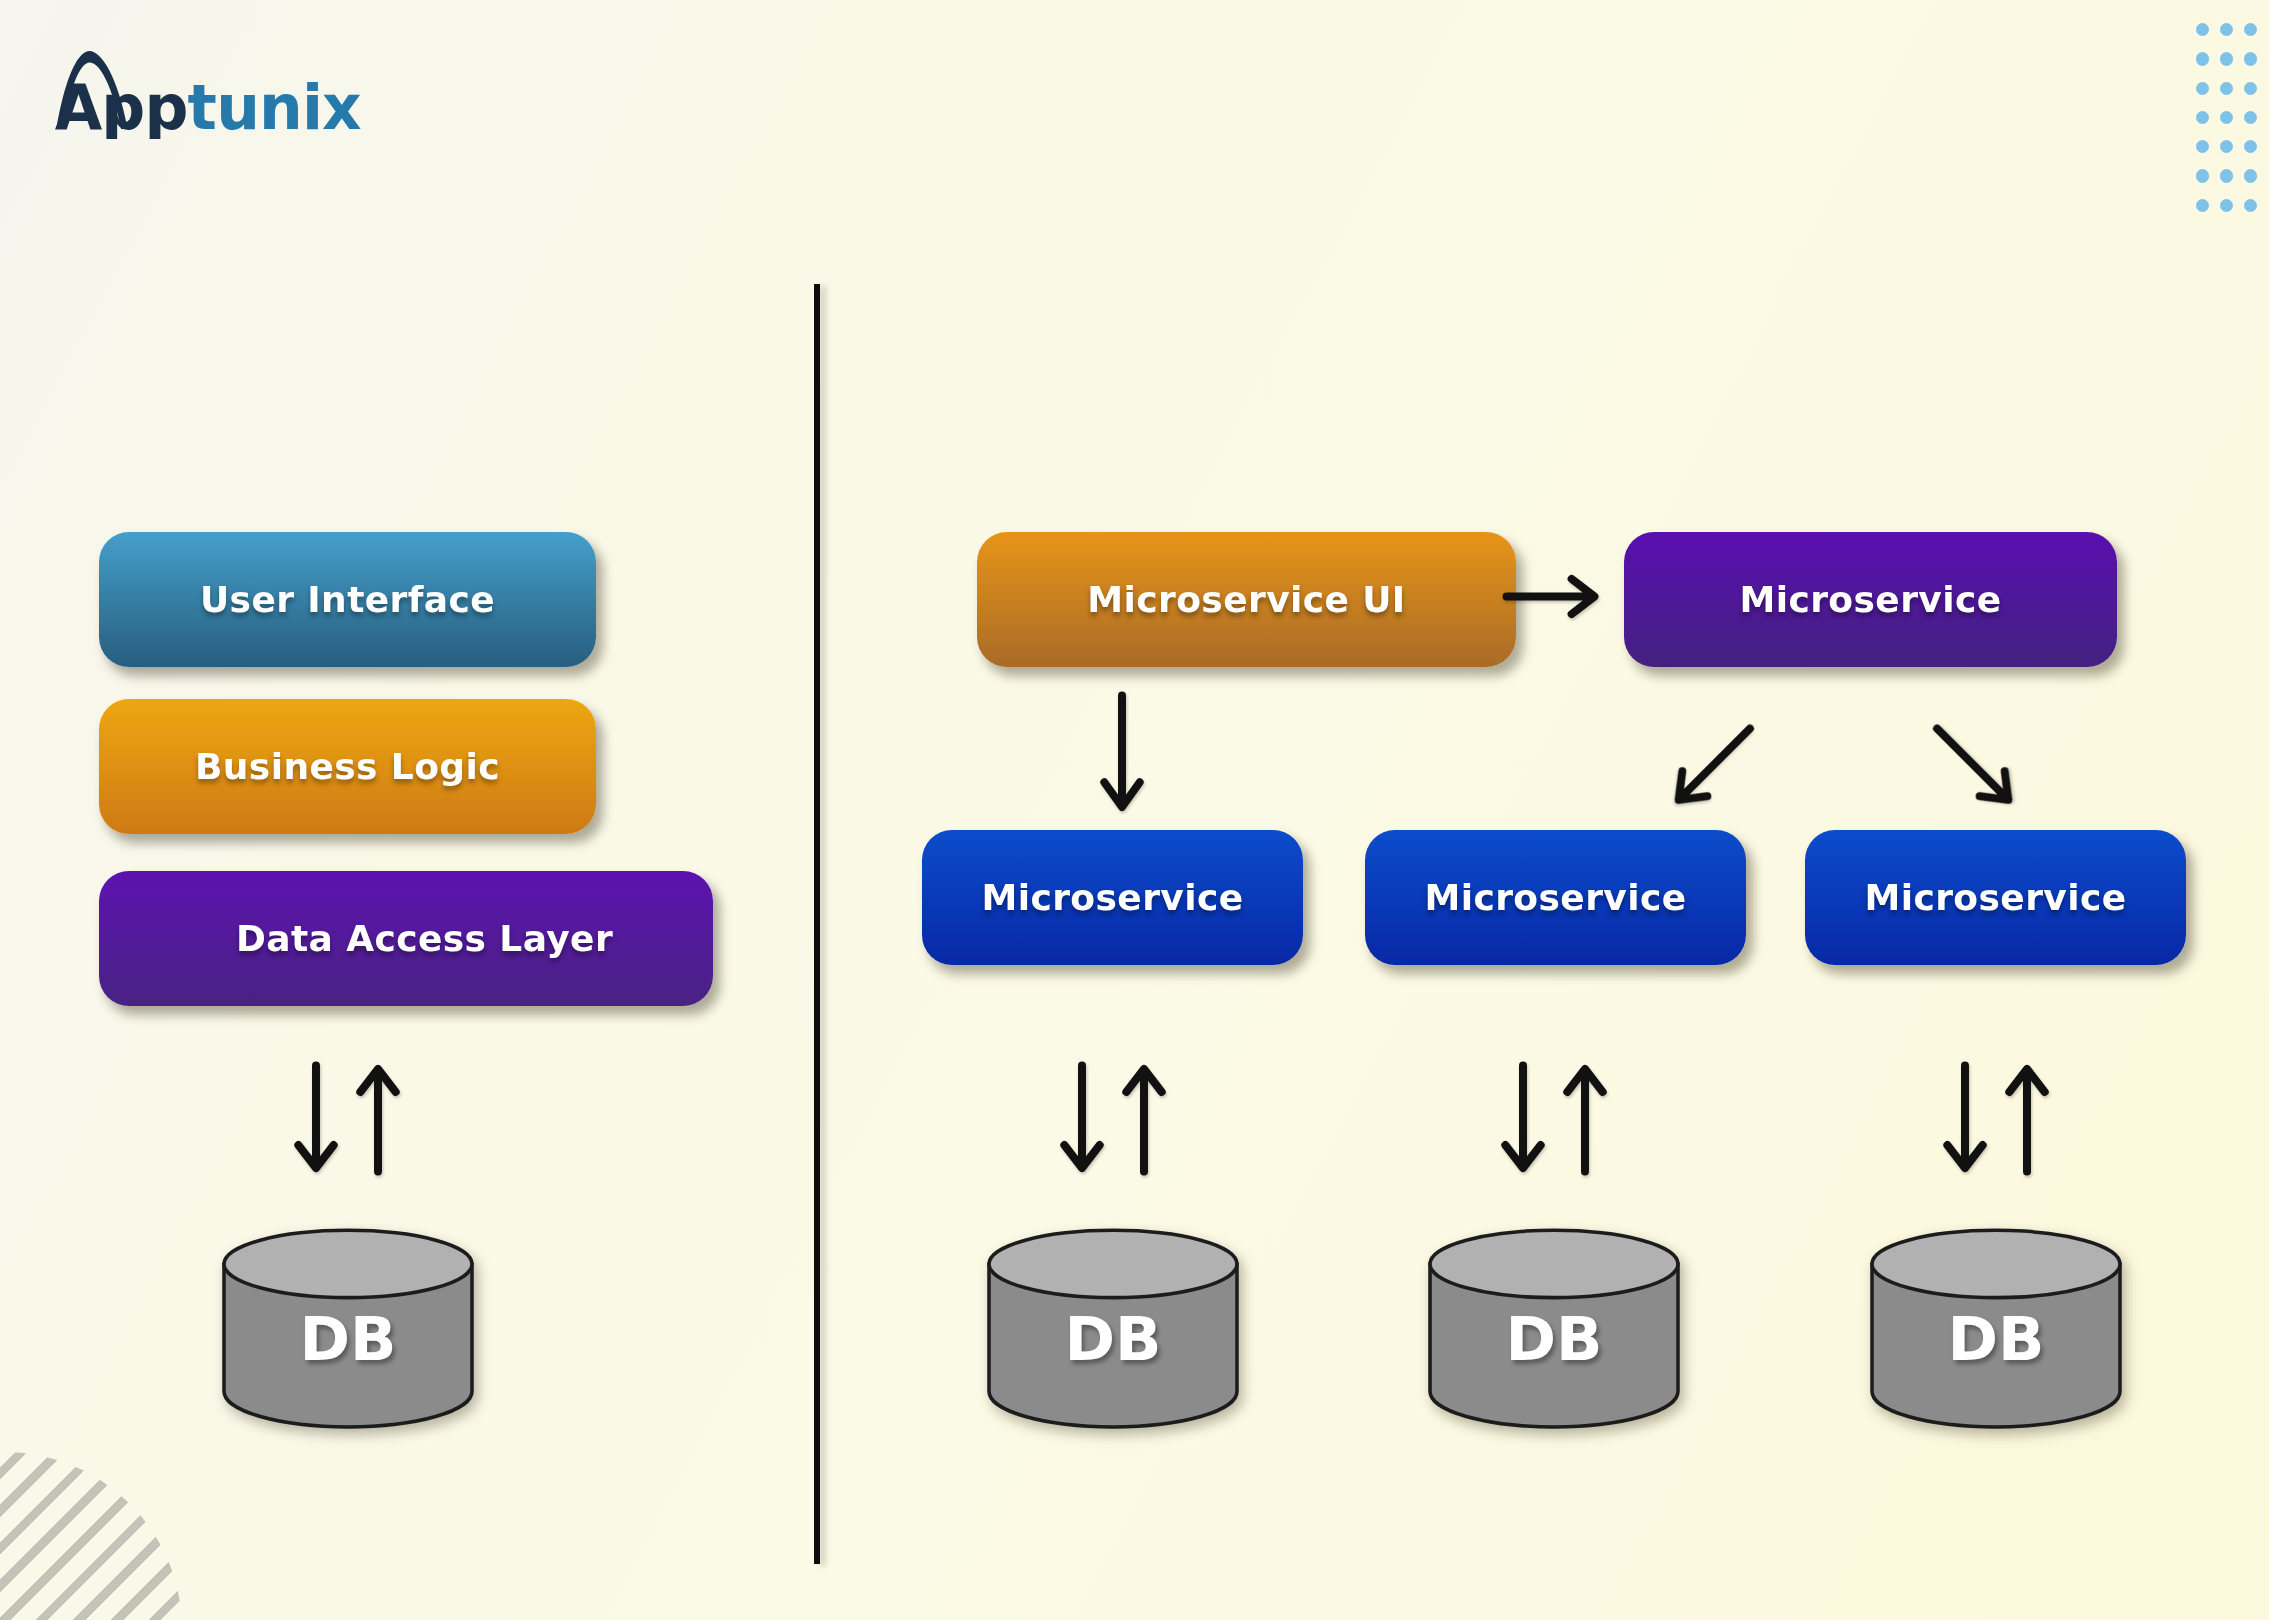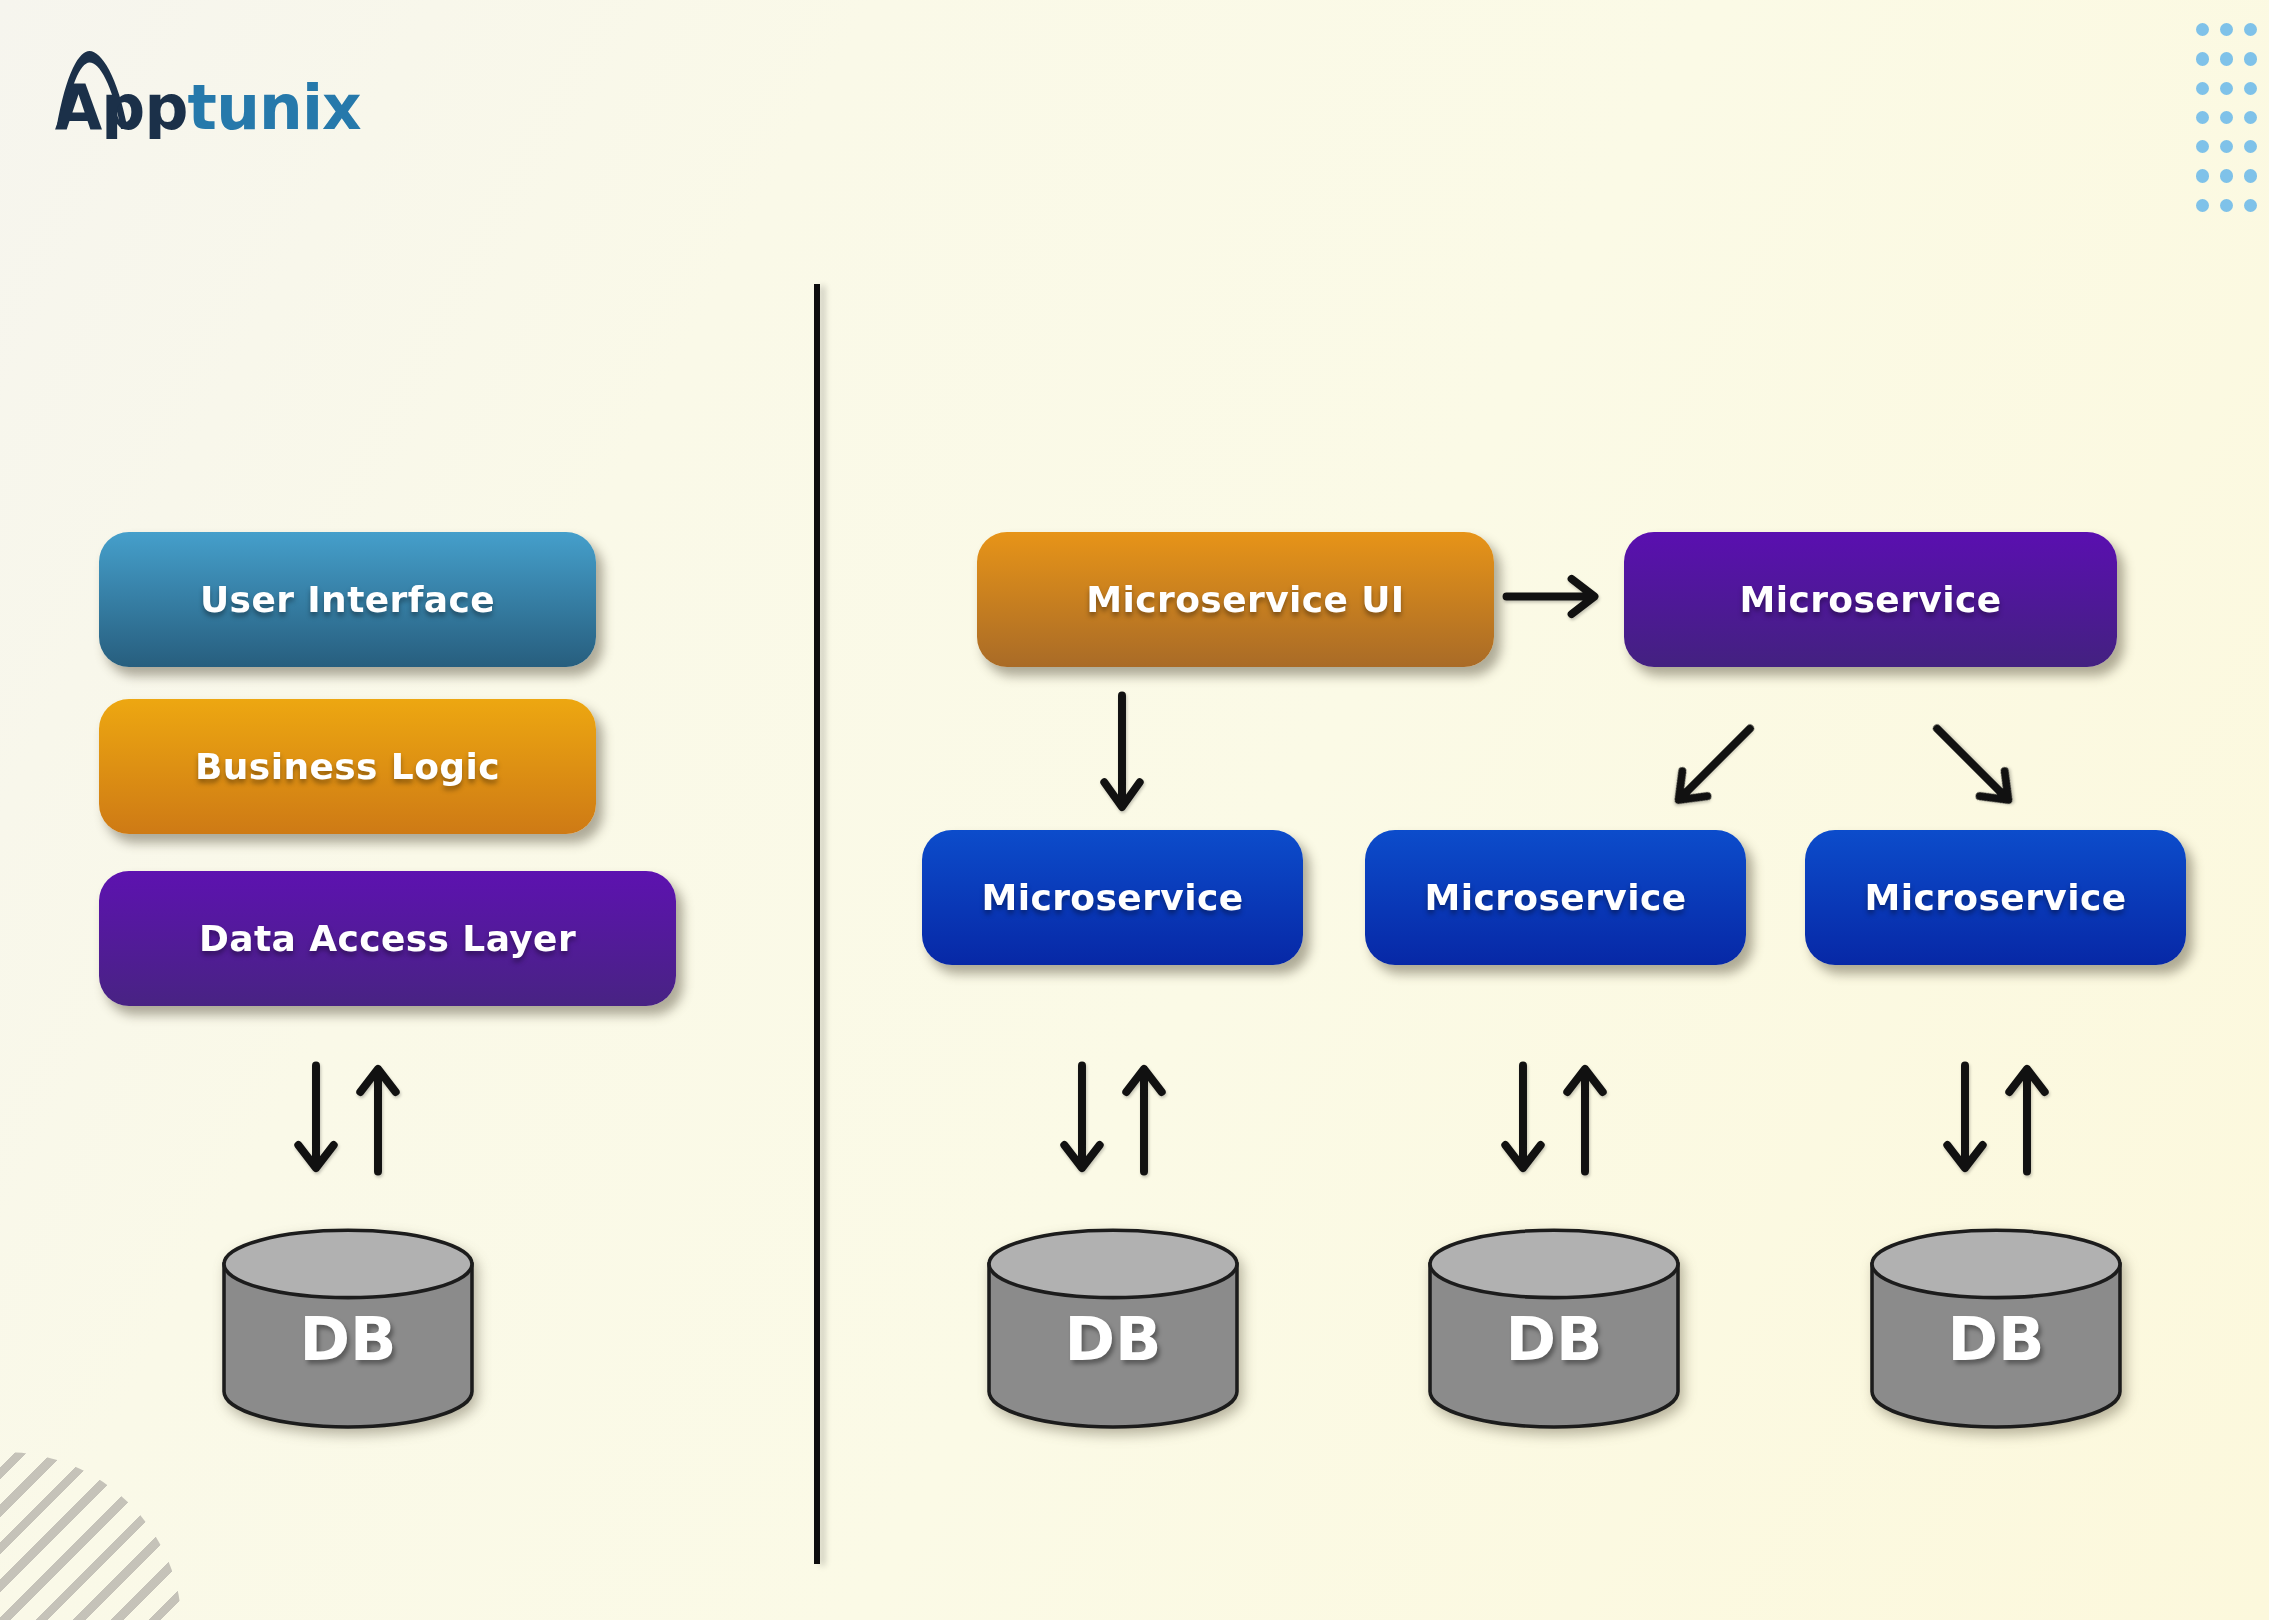--- a/index.html
+++ b/index.html
@@ -40,22 +40,22 @@
   
   .pill {
     position:absolute; height:135px; border-radius:30px;
     display:flex; align-items:center; justify-content:center;
     color:#fff; font-size:36px; font-weight:600; letter-spacing:0.4px;
     box-shadow:6.2px 8.9px 10.6px rgba(70,63,42,.42);
     text-shadow:0 3.5px 5.3px rgba(0,0,0,.35);
   }
   .p-ui   { left:99px;  top:532px; width:497px; }
   .p-bl   { left:99px;  top:699px; width:497px; }
-  .p-dal  { left:99px;  top:871px; width:577px; }
-  .p-msui { left:977px; top:532px; width:497px;padding-left:20px; }
+  .p-dal  { left:99px;  top:871px; width:577px;padding-left:37px; }
+  .p-msui { left:977px; top:532px; width:539px; }
   .p-root { left:1624px; top:532px; width:493px; }
   .p-s1   { left:922px; top:830px; width:381px; }
   .p-s2   { left:1365px; top:830px; width:381px; }
   .p-s3   { left:1805px; top:830px; width:381px; }
 
   
   .arrow-svg { filter:drop-shadow(1.8px 2.7px 1.8px rgba(0,0,0,.22)); }
   .pair { position:absolute; top:1060px; width:108px; display:flex; gap:16px; }
   .pair-left { left:293px; } .pair-1 { left:1059px; } .pair-2 { left:1500px; } .pair-3 { left:1942px; }
   .down-single { position:absolute; left:1099px; top:690px; }

